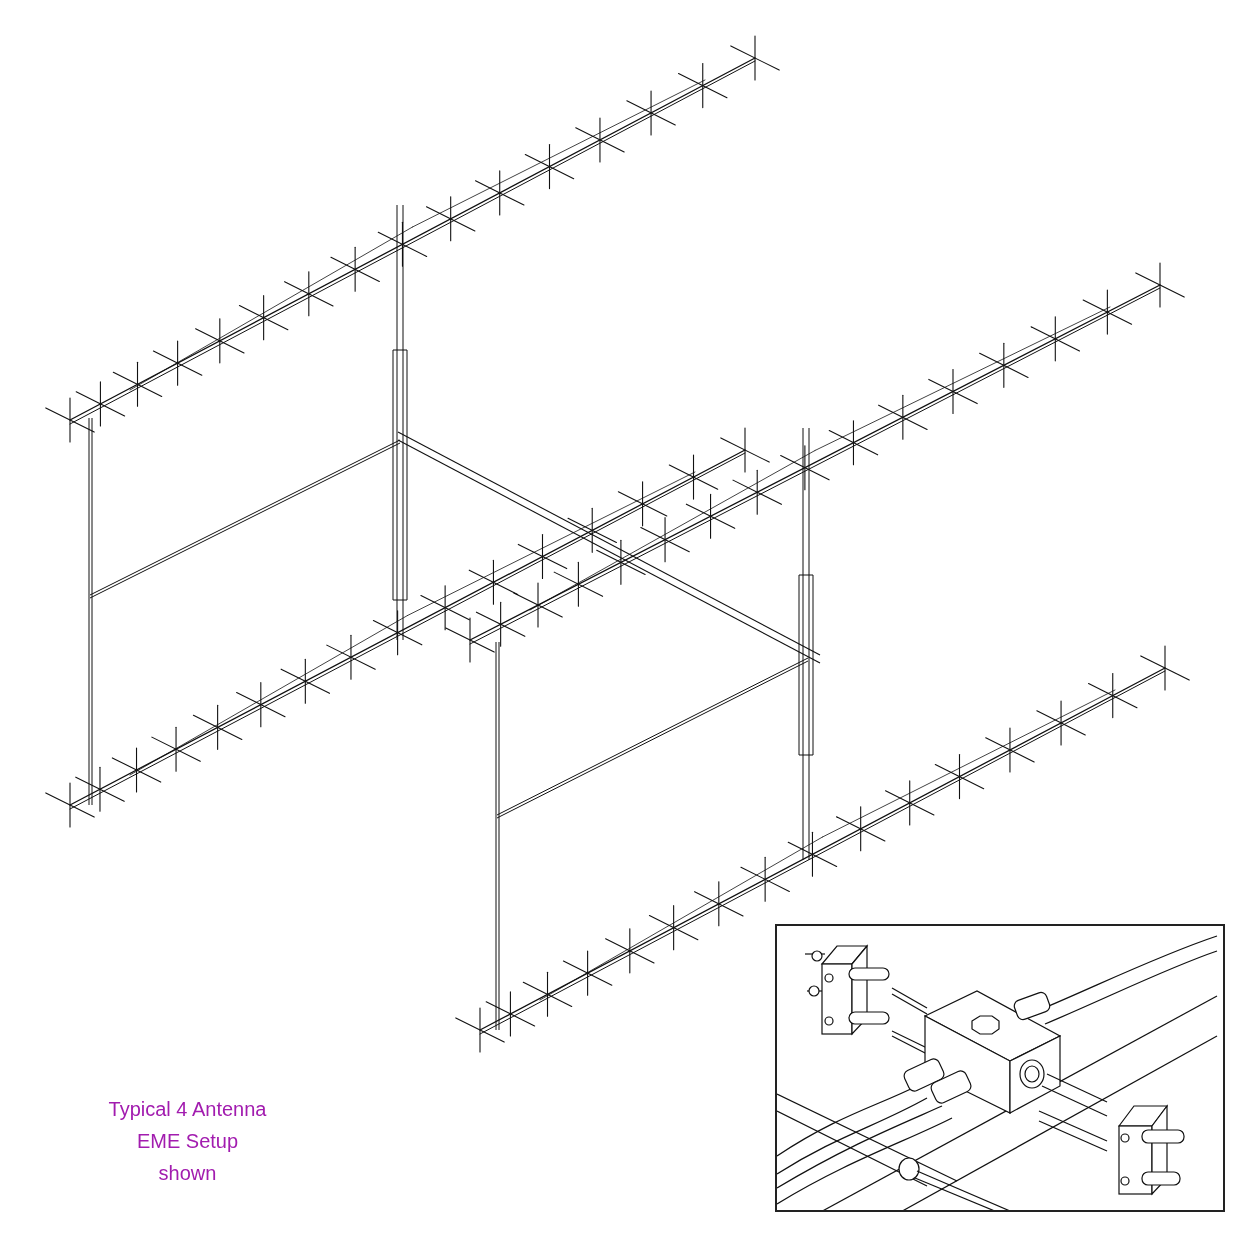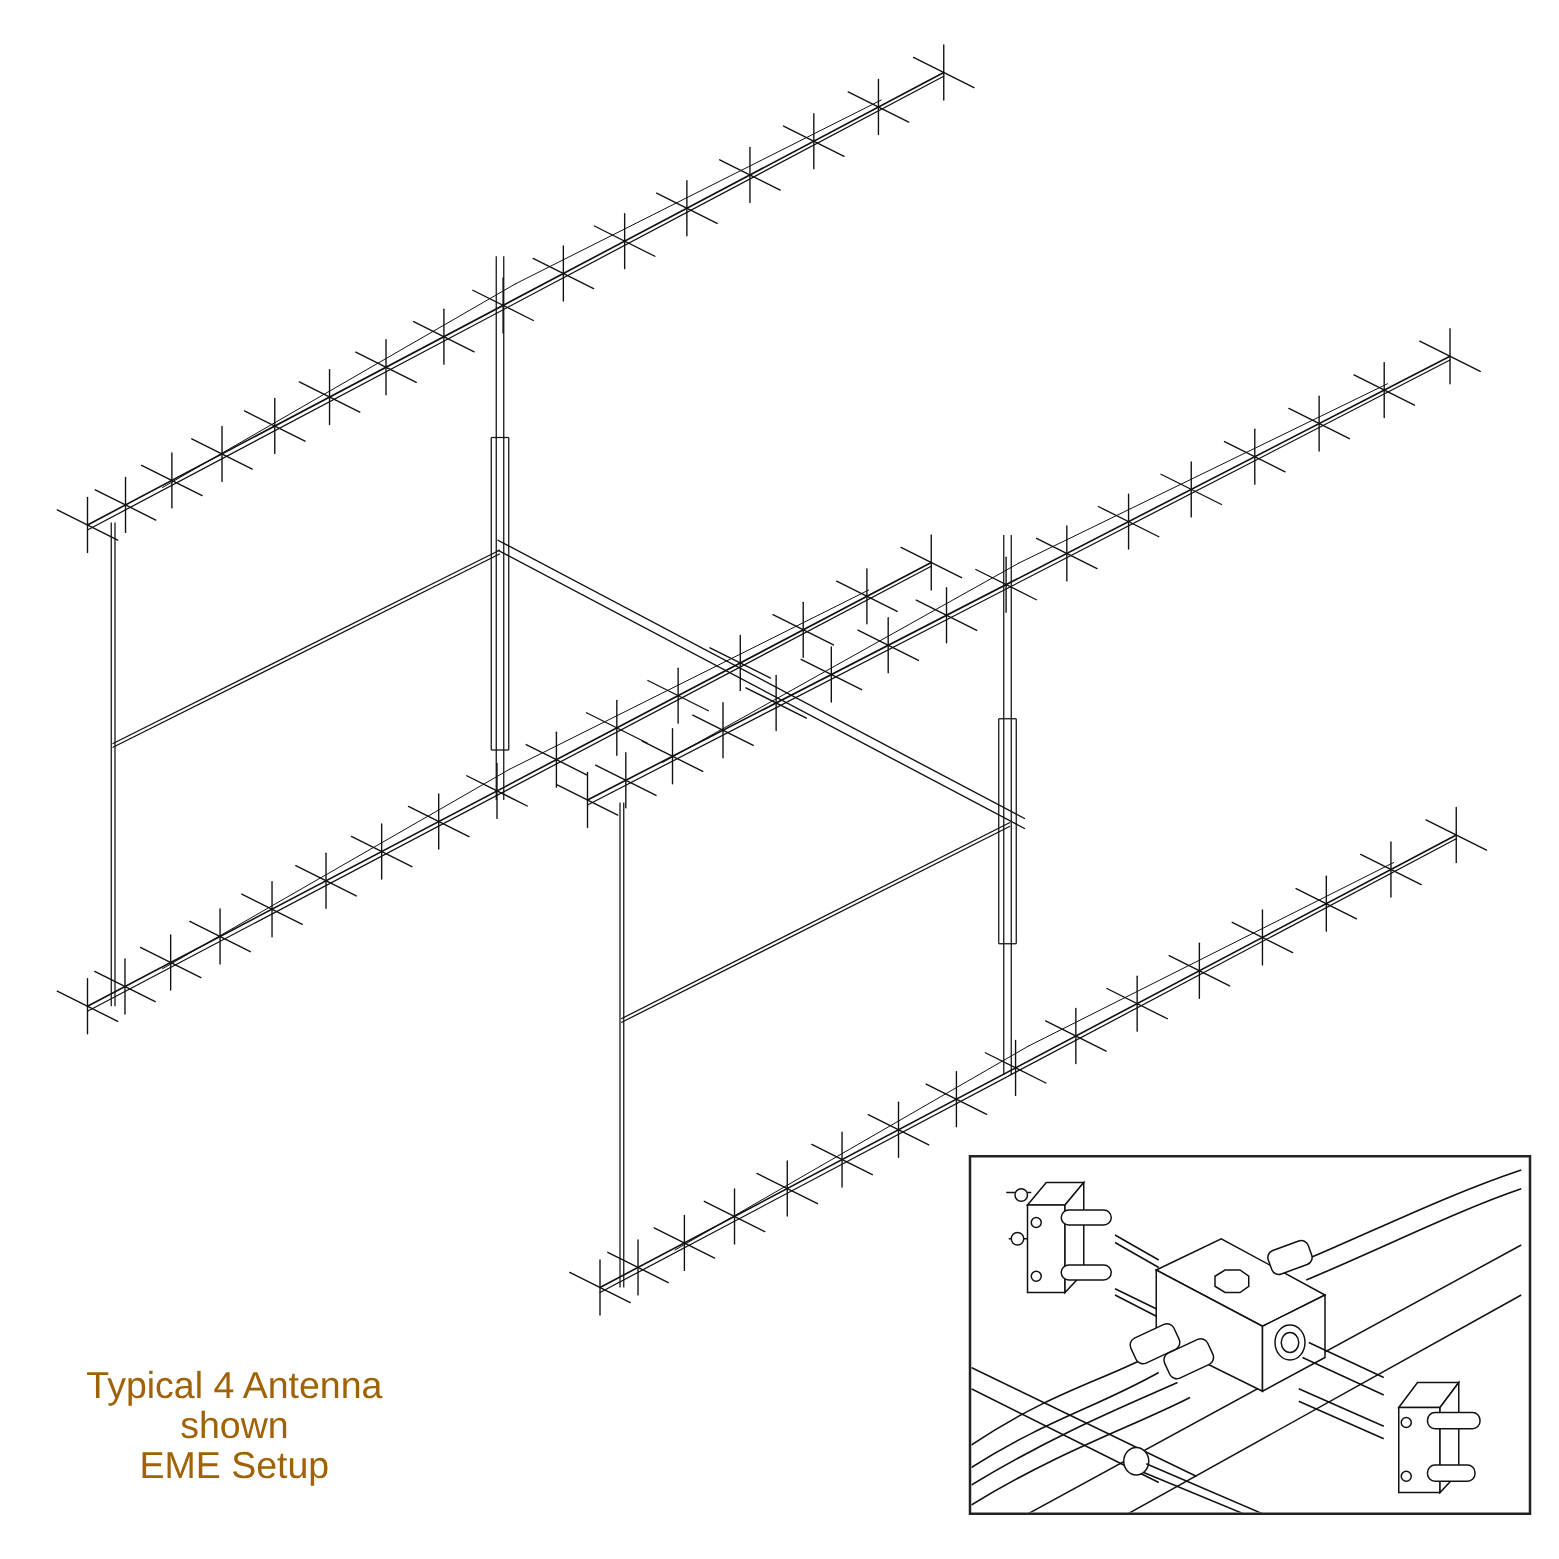--- a/index.html
+++ b/index.html
@@ -1,18 +1,18 @@
 <!DOCTYPE html>
 <html><head>
 <meta charset="utf-8">
 <style>
   html, body { margin: 0; padding: 0; background: #ffffff; }
   body { width: 1247px; height: 1247px; position: relative; overflow: hidden; font-family: "Liberation Sans", sans-serif; }
   #drawing { position: absolute; left: 0; top: 0; }
-  .caption { position: absolute; left: 40px; top: 1093px; width: 295px; text-align: center; color: #a16207; font-size: 30px; line-height: 32px; }
+  .caption { position: absolute; left: 40px; top: 1093px; width: 295px; text-align: center; color: #a21caf; font-size: 20px; line-height: 32px; }
   .caption div { white-space: nowrap; }
   .inset { position: absolute; left: 775px; top: 924px; width: 450px; height: 288px; border: 2px solid #222; background: #fff; box-sizing: border-box; overflow: hidden; }
   .inset svg { position: absolute; left: 0; top: 0; }
 </style>
 </head>
 <body>
 
 <svg id="drawing" width="1247" height="1247" viewBox="0 0 1247 1247" xmlns="http://www.w3.org/2000/svg">
   <g id="antennas" stroke="#111" fill="none" stroke-linecap="round">
       <g>
@@ -193,22 +193,22 @@
       <line x1="499" y1="642" x2="499" y2="1030" stroke-width="1"></line>
       <line x1="90" y1="595" x2="400" y2="440" stroke-width="1"></line>
       <line x1="90" y1="598" x2="400" y2="443" stroke-width="1"></line>
       <line x1="497" y1="815" x2="808" y2="658" stroke-width="1"></line>
       <line x1="497" y1="818" x2="808" y2="661" stroke-width="1"></line>
     </g>
 </svg>
 
 <div class="caption">
   <div>Typical 4 Antenna</div>
+  <div>EME Setup</div>
   <div>shown</div>
-  <div>EME Setup</div>
 </div>
 
 <div class="inset">
   <svg width="450" height="288" viewBox="0 0 450 288" xmlns="http://www.w3.org/2000/svg" stroke="#111" fill="#fff" stroke-width="1.2">
 
     <g fill="none">
       <line x1="0" y1="168" x2="180" y2="255"></line>
       <line x1="0" y1="185" x2="150" y2="260"></line>
       <line x1="40" y1="288" x2="440" y2="70"></line>
       <line x1="120" y1="288" x2="440" y2="110"></line>

